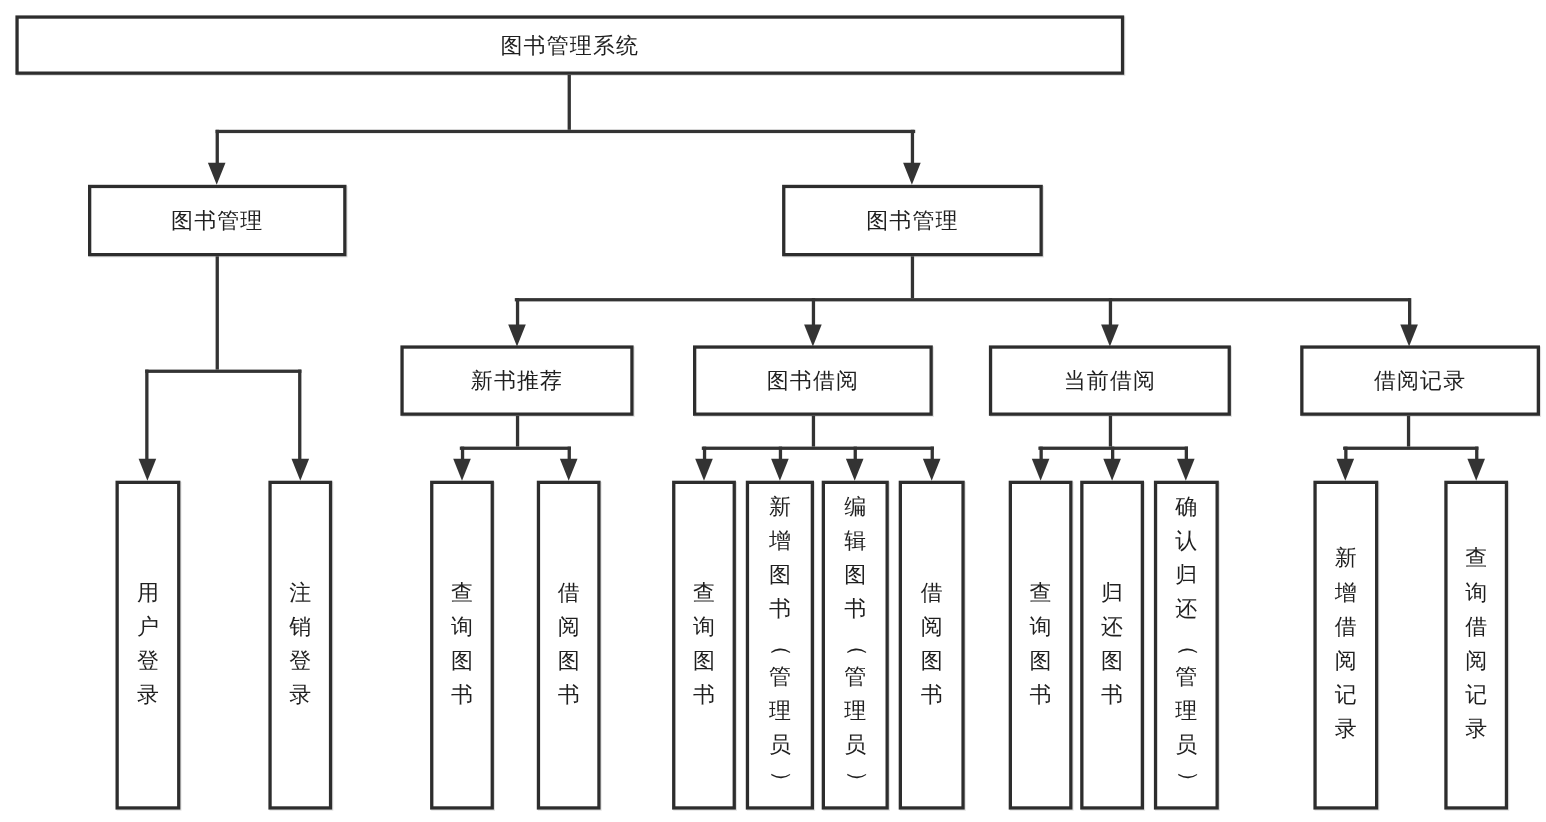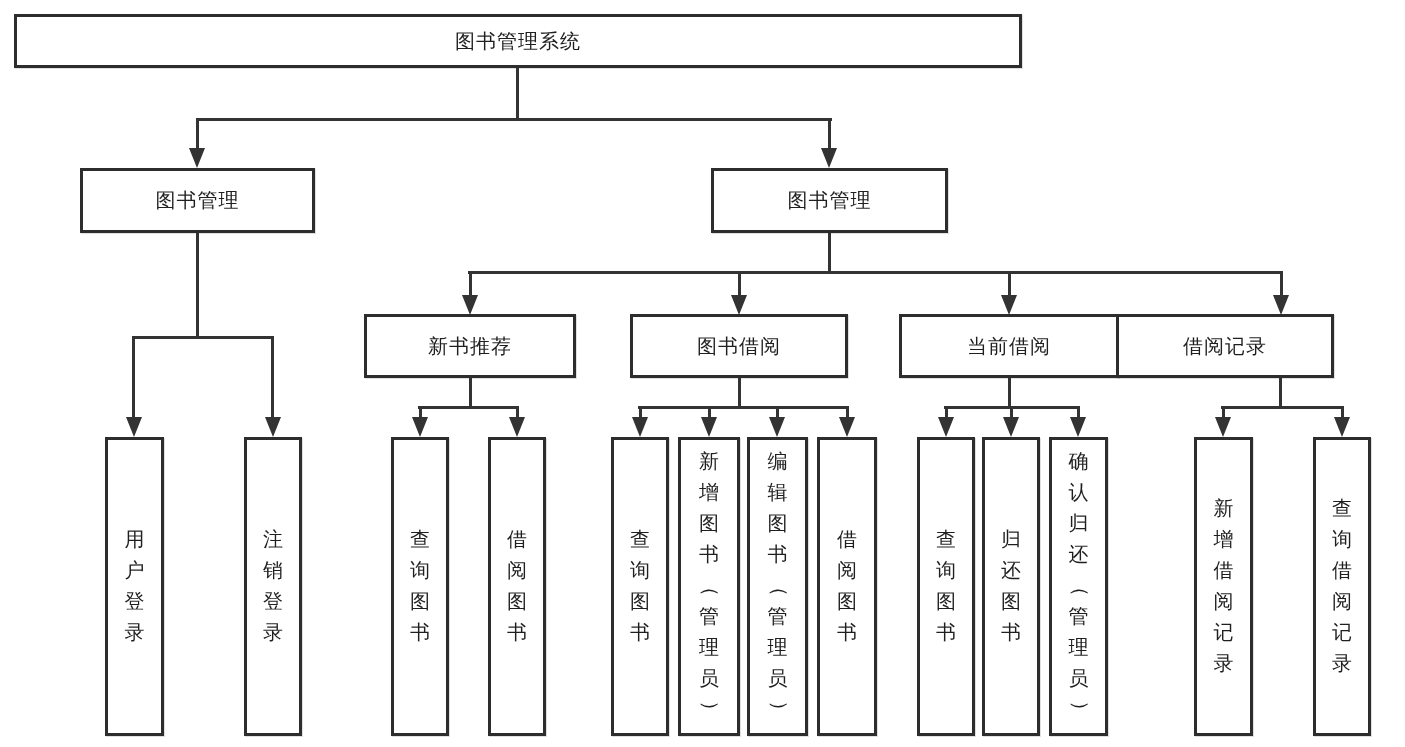--- a/index.html
+++ b/index.html
@@ -55,21 +55,21 @@
 
   <div class="box" style="left:364px;top:314px;width:212px;height:64px">
     <span class="hlabel">新书推荐</span>
   </div>
   <div class="box" style="left:630px;top:314px;width:218px;height:64px">
     <span class="hlabel">图书借阅</span>
   </div>
   <div class="box" style="left:899px;top:314px;width:220px;height:64px">
     <span class="hlabel">当前借阅</span>
   </div>
-  <div class="box" style="left:1116px;top:314px;width:218px;height:64px">
+  <div class="box" style="left:1182px;top:314px;width:218px;height:64px">
     <span class="hlabel">借阅记录</span>
   </div>
 
   <div class="box" style="left:105px;top:437px;width:59px;height:299px">
     <div class="vtext">
         <span class="vchar">用</span>
         <span class="vchar">户</span>
         <span class="vchar">登</span>
         <span class="vchar">录</span>
       </div>

